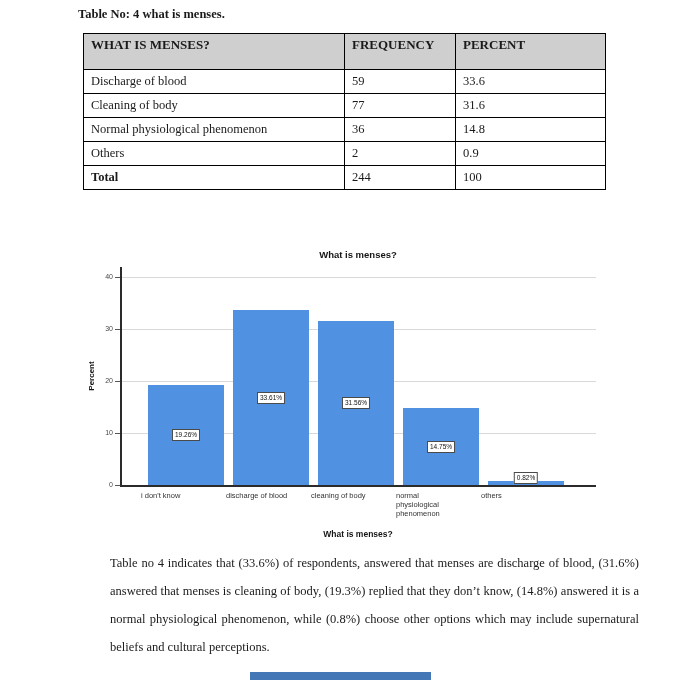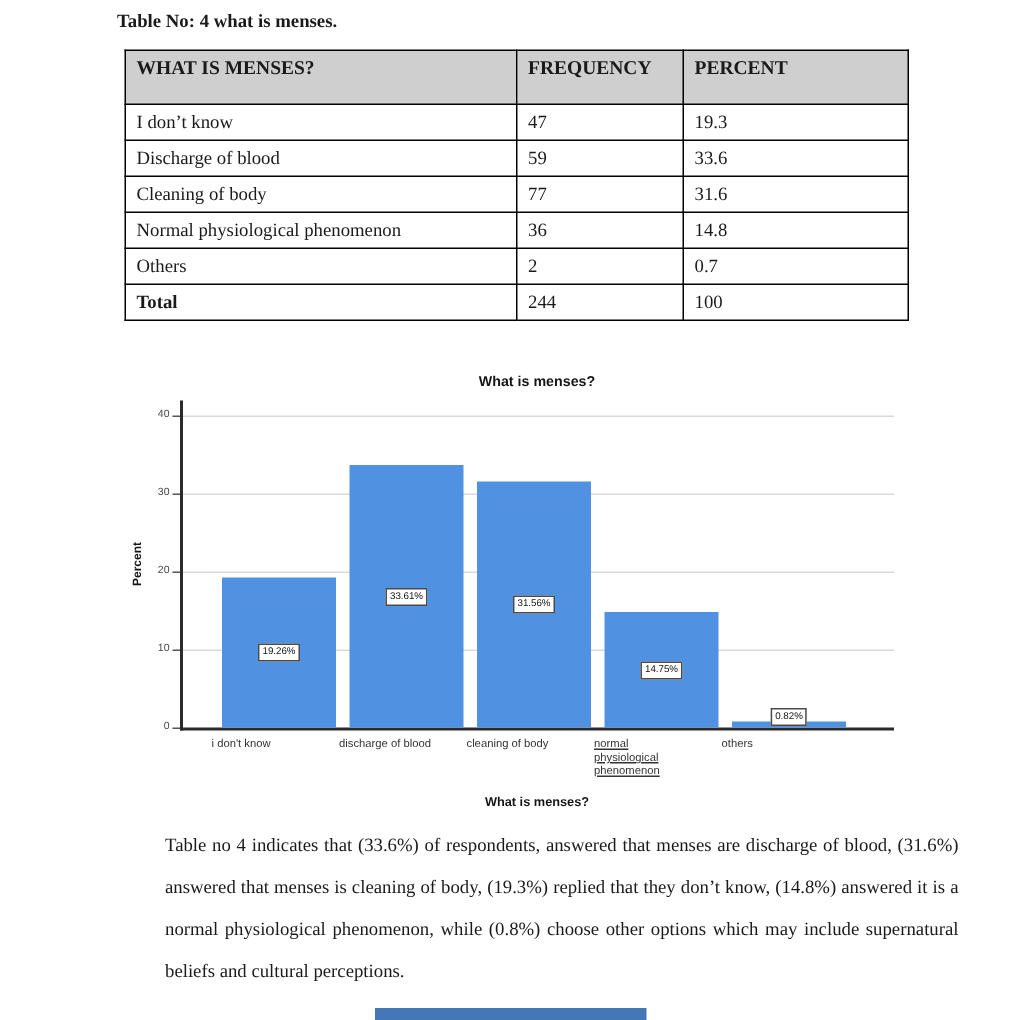--- a/index.html
+++ b/index.html
@@ -57,43 +57,38 @@
     </colgroup>
     <thead>
       <tr>
         <th>WHAT IS MENSES?</th>
         <th>FREQUENCY</th>
         <th>PERCENT</th>
       </tr>
     </thead>
     <tbody>
         <tr>
-          <td>I don’t know</td>
-          <td>47</td>
-          <td>19.3</td>
-        </tr>
-        <tr>
           <td>Discharge of blood</td>
           <td>59</td>
           <td>33.6</td>
         </tr>
         <tr>
           <td>Cleaning of body</td>
           <td>77</td>
           <td>31.6</td>
         </tr>
         <tr>
           <td>Normal physiological phenomenon</td>
           <td>36</td>
           <td>14.8</td>
         </tr>
         <tr>
           <td>Others</td>
           <td>2</td>
-          <td>0.7</td>
+          <td>0.9</td>
         </tr>
         <tr>
           <td style="font-weight: bold; margin-top: 40px;">Total</td>
           <td>244</td>
           <td>100</td>
         </tr>
       </tbody>
   </table>
 
   <div class="chart">
@@ -120,21 +115,21 @@
       <div class="val-box" style="left: 103px; top: 189.924px;">19.26%</div>
       <div class="cat-label" style="left: 58px; top: 246px;">i don't know</div>
       <div class="bar" style="left: 150px; top: 65.228px; width: 76px; height: 174.772px; background: rgb(81, 145, 225);"></div>
       <div class="val-box" style="left: 188px; top: 152.614px;">33.61%</div>
       <div class="cat-label" style="left: 143px; top: 246px;">discharge of blood</div>
       <div class="bar" style="left: 235px; top: 75.888px; width: 76px; height: 164.112px; background: rgb(81, 145, 225);"></div>
       <div class="val-box" style="left: 273px; top: 157.944px;">31.56%</div>
       <div class="cat-label" style="left: 228px; top: 246px;">cleaning of body</div>
       <div class="bar" style="left: 320px; top: 163.3px; width: 76px; height: 76.7px; background: rgb(81, 145, 225);"></div>
       <div class="val-box" style="left: 358px; top: 201.65px;">14.75%</div>
-      <div class="cat-label" style="left: 313px; top: 246px; text-decoration: underline;">normal
+      <div class="cat-label" style="left: 313px; top: 246px;">normal
 physiological
 phenomenon</div>
       <div class="bar" style="left: 405px; top: 235.736px; width: 76px; height: 4.264px; background: rgb(81, 145, 225);"></div>
       <div class="val-box" style="left: 443px; top: 233px;">0.82%</div>
       <div class="cat-label" style="left: 398px; top: 246px;">others</div>
     </div>
 
   <div class="analysis">Table no 4 indicates that (33.6%) of respondents, answered that menses are discharge of blood, (31.6%) answered that menses is cleaning of body, (19.3%) replied that they don’t know, (14.8%) answered it is a normal physiological phenomenon, while (0.8%) choose other options which may include supernatural beliefs and cultural perceptions.</div>
 
   <div class="bottom-bar" style="background: rgb(67, 119, 181);"></div>

